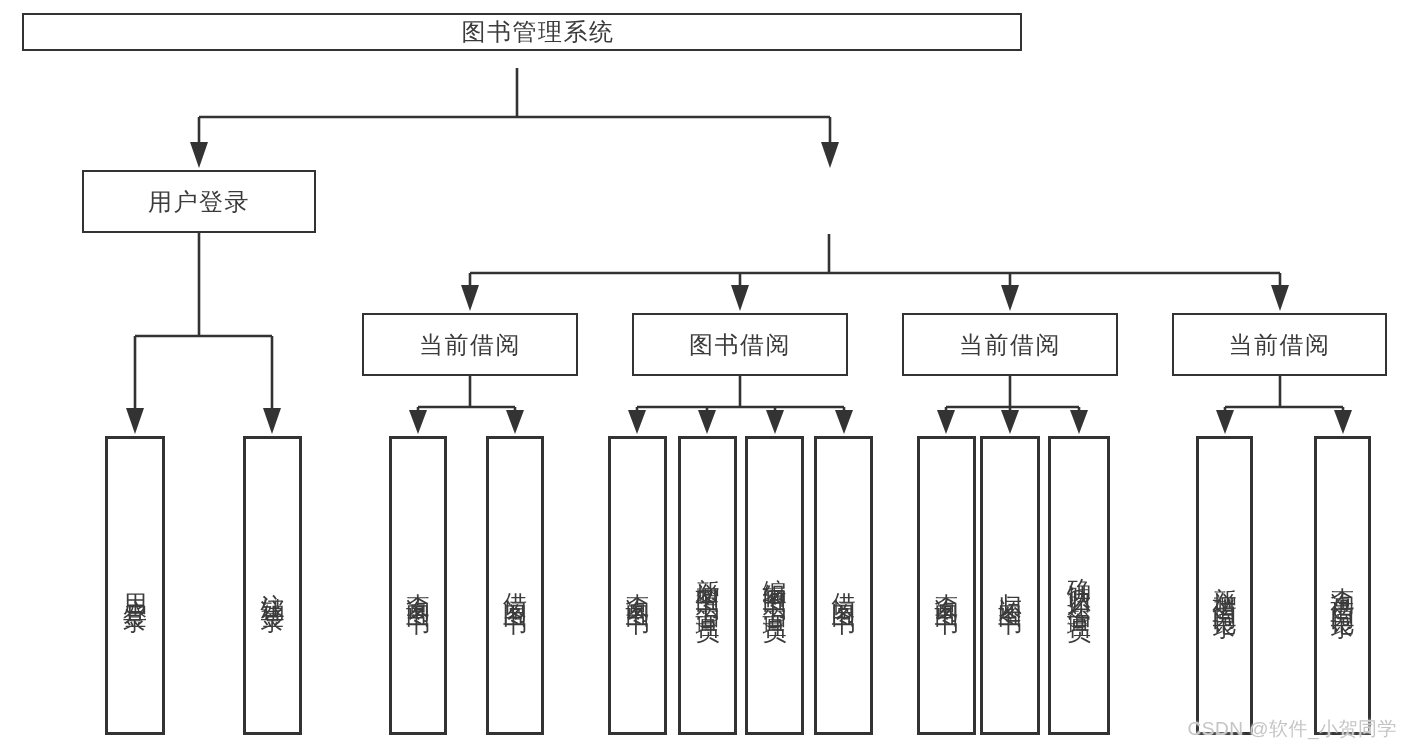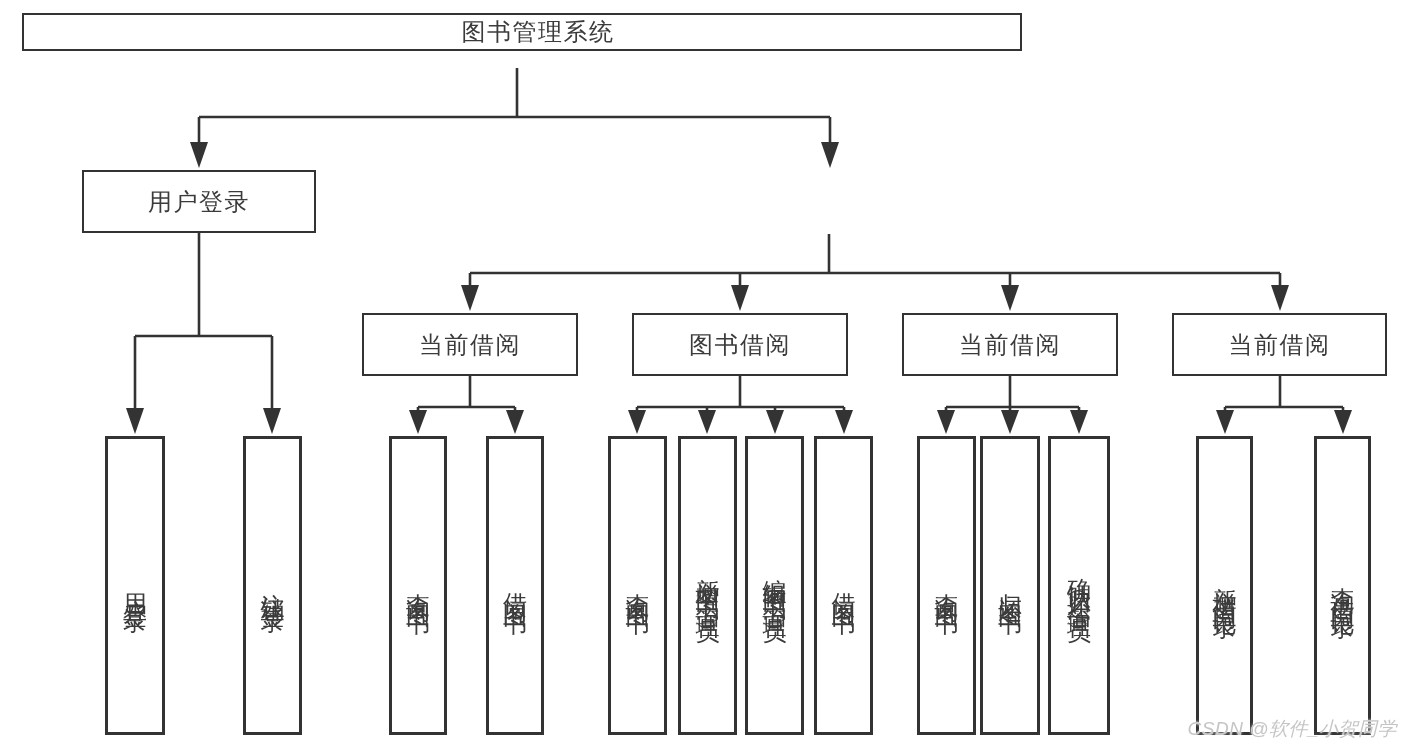--- a/index.html
+++ b/index.html
@@ -52,21 +52,20 @@
   .watermark {
     position: absolute;
     top: 716px;
     right: 8px;
     font-size: 19px;
     color: #c5c5c5;
     letter-spacing: 0.5px;
     z-index: 5;
     text-shadow: 0 0 3px #ffffff, 0 0 1px #ffffff;
     white-space: nowrap;
-    font-style: italic;
   }
 </style>
 </head>
 <body>
 
 <div class="canvas">
 
   <svg class="wires" viewBox="0 0 1405 747" aria-hidden="true">
     <g>
       <path d="M517 68 V117"></path>

